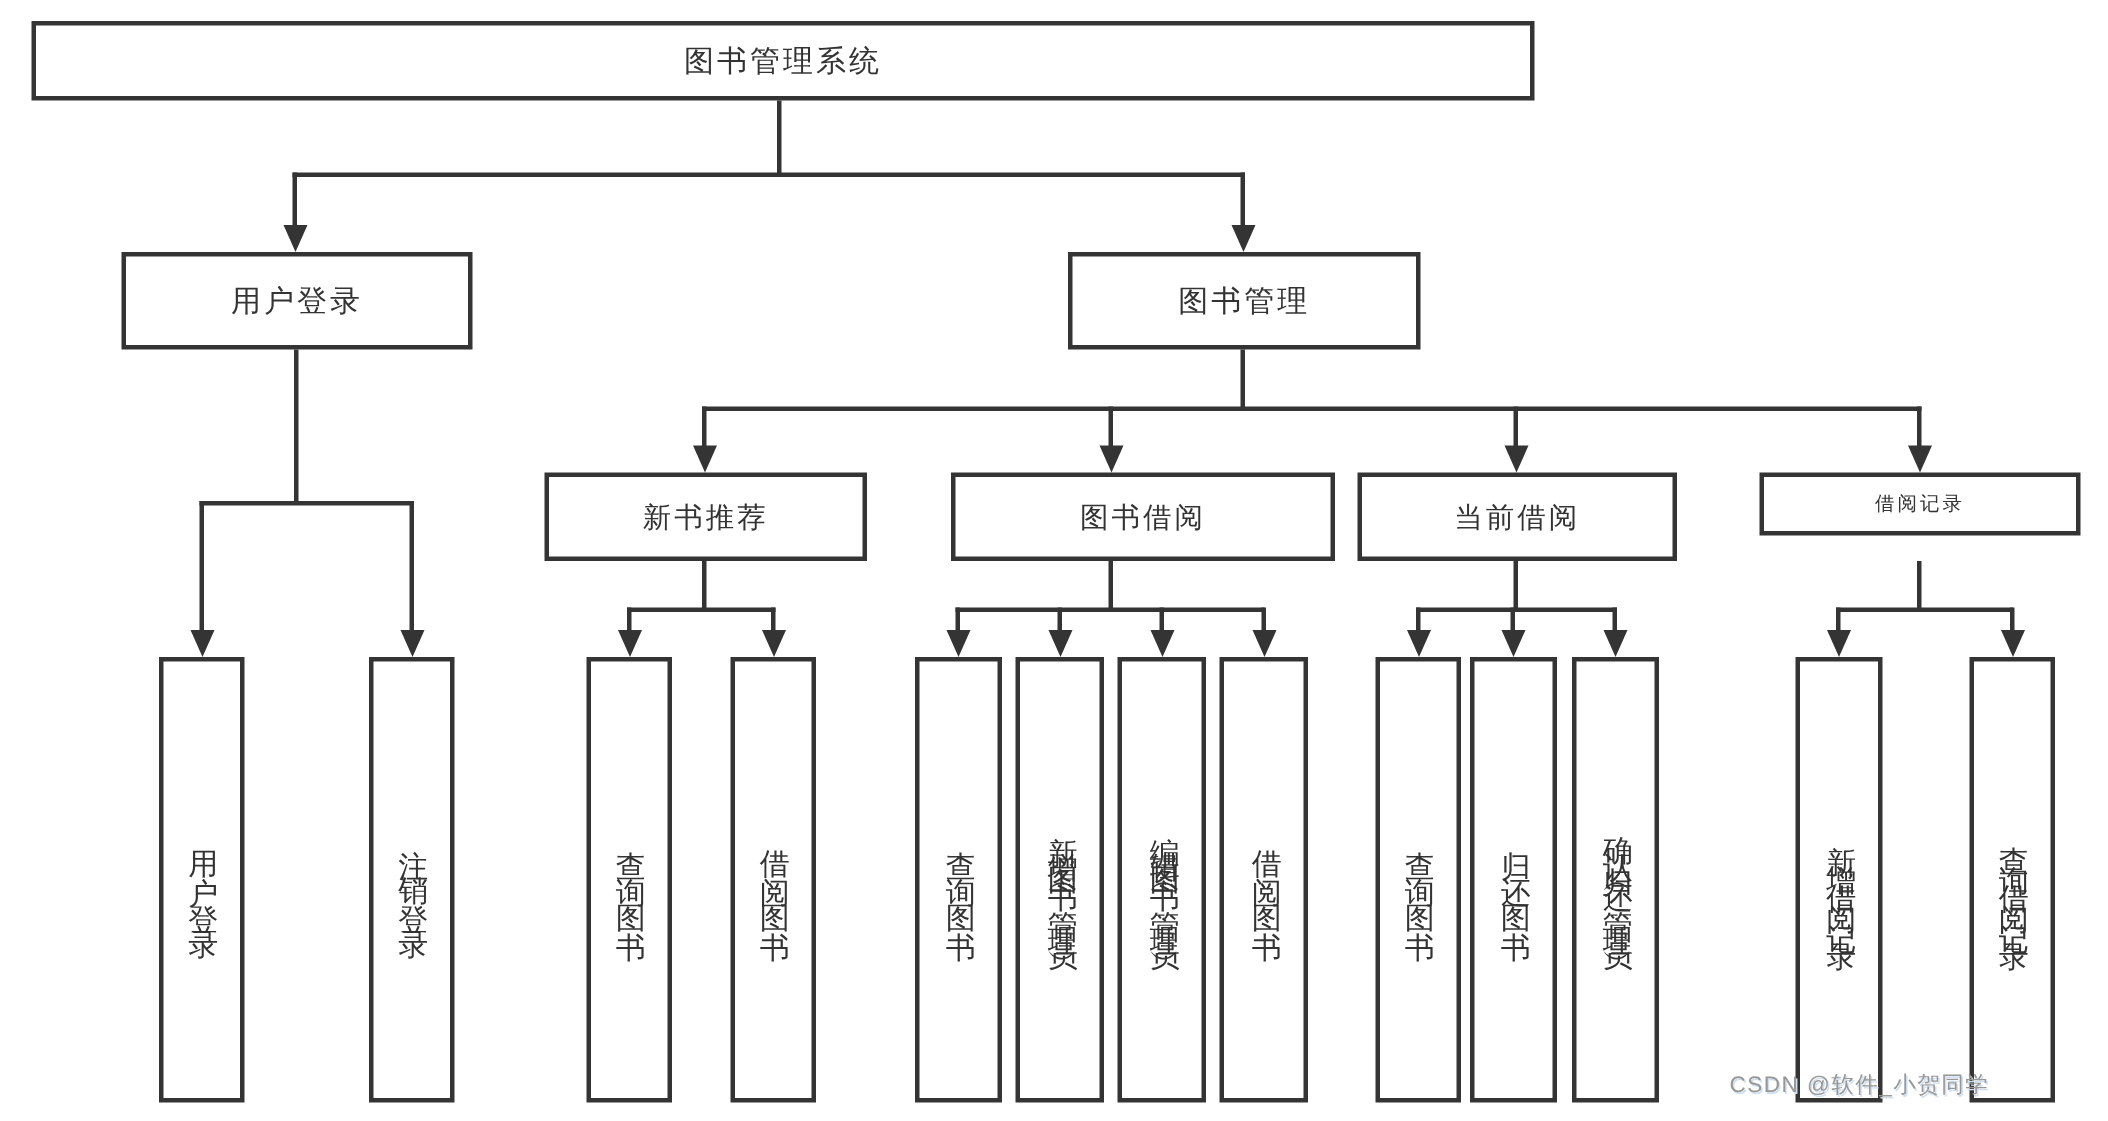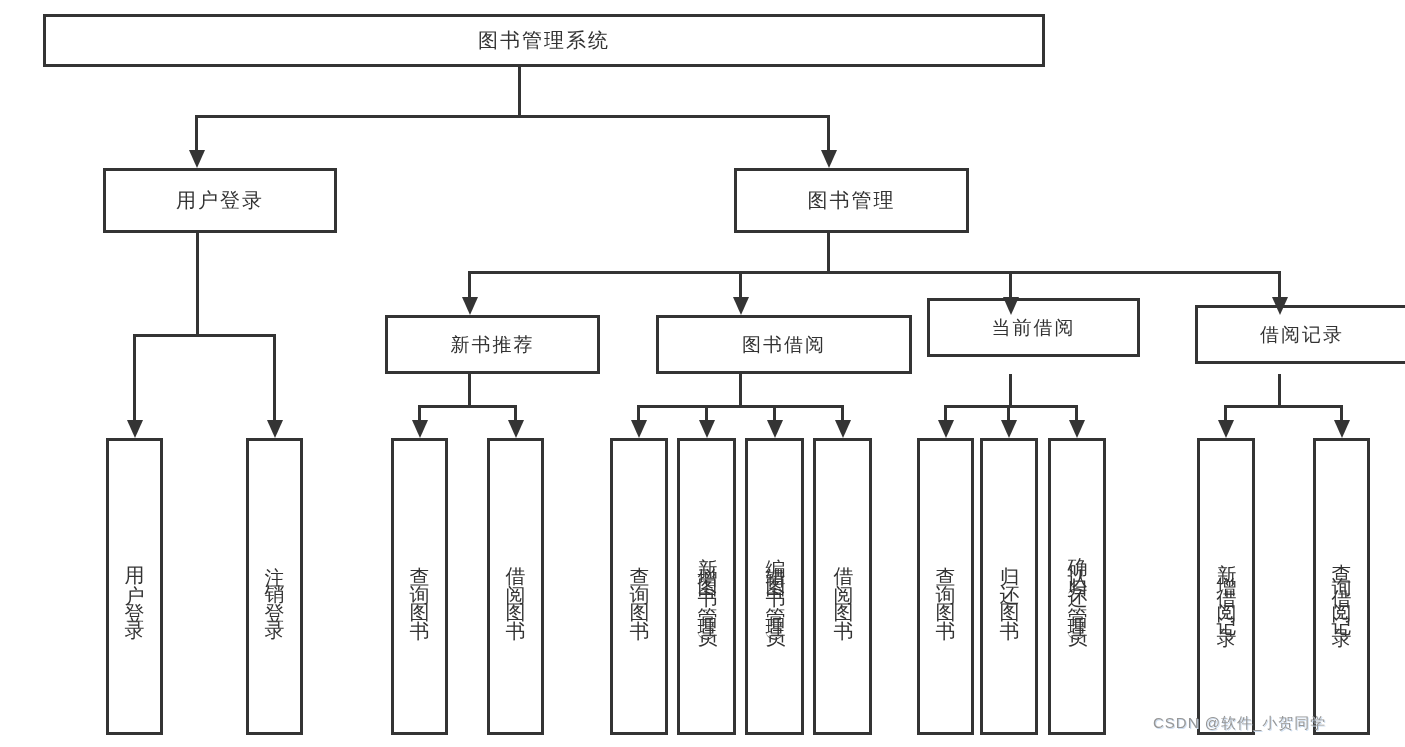--- a/index.html
+++ b/index.html
@@ -10,21 +10,21 @@
   body{font-family:"Liberation Sans","DejaVu Sans",sans-serif;}
   #stage{
     position:relative;width:1405px;height:747px;background:#ffffff;overflow:hidden;
   }
   .box{
     position:absolute;box-sizing:border-box;border:3px solid var(--line);
     background:#ffffff;color:var(--text);
   }
   .hnode{
     display:flex;align-items:center;justify-content:center;
-    font-size:20px;letter-spacing:2px;white-space:nowrap;margin-left:22px;
+    font-size:20px;letter-spacing:2px;white-space:nowrap;
   }
   .vnode{
     writing-mode:vertical-rl;text-orientation:mixed;
     text-align:center;font-size:20px;line-height:51px;
   }
   .len4{letter-spacing:18px;}
   .len6{letter-spacing:13px;}
   .len9{letter-spacing:10px;}
   .vl,.hl{position:absolute;background:var(--line);}
   .vl{width:3px;}
@@ -48,23 +48,23 @@
   <div class="box hnode" style="left:21px;top:14px;width:1002px;height:53px">图书管理系统</div>
 
   <div class="box hnode" style="left:81px;top:168px;width:234px;height:65px">用户登录</div>
 
   <div class="box hnode" style="left:712px;top:168px;width:235px;height:65px">图书管理</div>
 
   <div class="box hnode" style="left:363px;top:315px;width:215px;height:59px;font-size:19px">新书推荐</div>
 
   <div class="box hnode" style="left:634px;top:315px;width:256px;height:59px;font-size:19px">图书借阅</div>
 
-  <div class="box hnode" style="left:905px;top:298px;width:213px;height:59px;font-size:19px">当前借阅</div>
+  <div class="box hnode" style="left:905px;top:315px;width:213px;height:59px;font-size:19px">当前借阅</div>
 
-  <div class="box hnode" style="left:1173px;top:305px;width:214px;height:59px;font-size:19px">借阅记录</div>
+  <div class="box hnode" style="left:1173px;top:315px;width:214px;height:42px;font-size:13px">借阅记录</div>
 
   <div class="box vnode len4" style="left:106px;top:438px;width:57px;height:297px">用户登录</div>
 
   <div class="box vnode len4" style="left:246px;top:438px;width:57px;height:297px">注销登录</div>
 
   <div class="box vnode len4" style="left:391px;top:438px;width:57px;height:297px">查询图书</div>
 
   <div class="box vnode len4" style="left:487px;top:438px;width:57px;height:297px">借阅图书</div>
 
   <div class="box vnode len4" style="left:610px;top:438px;width:58px;height:297px">查询图书</div>

